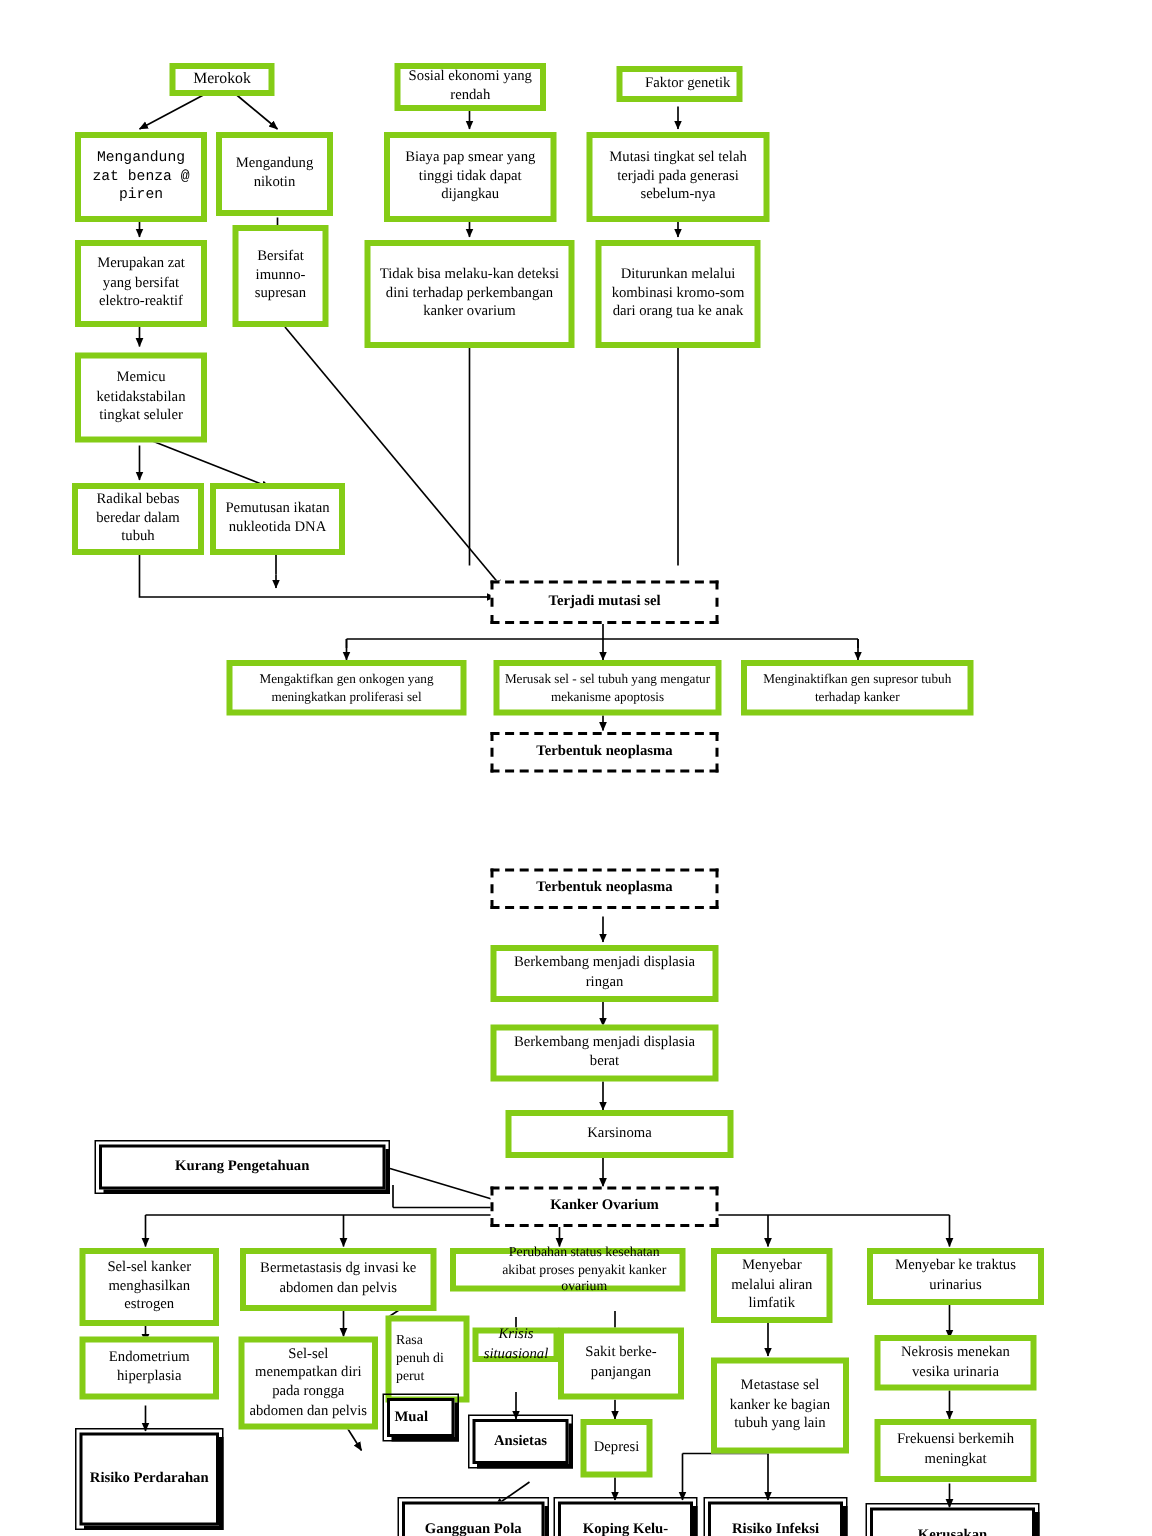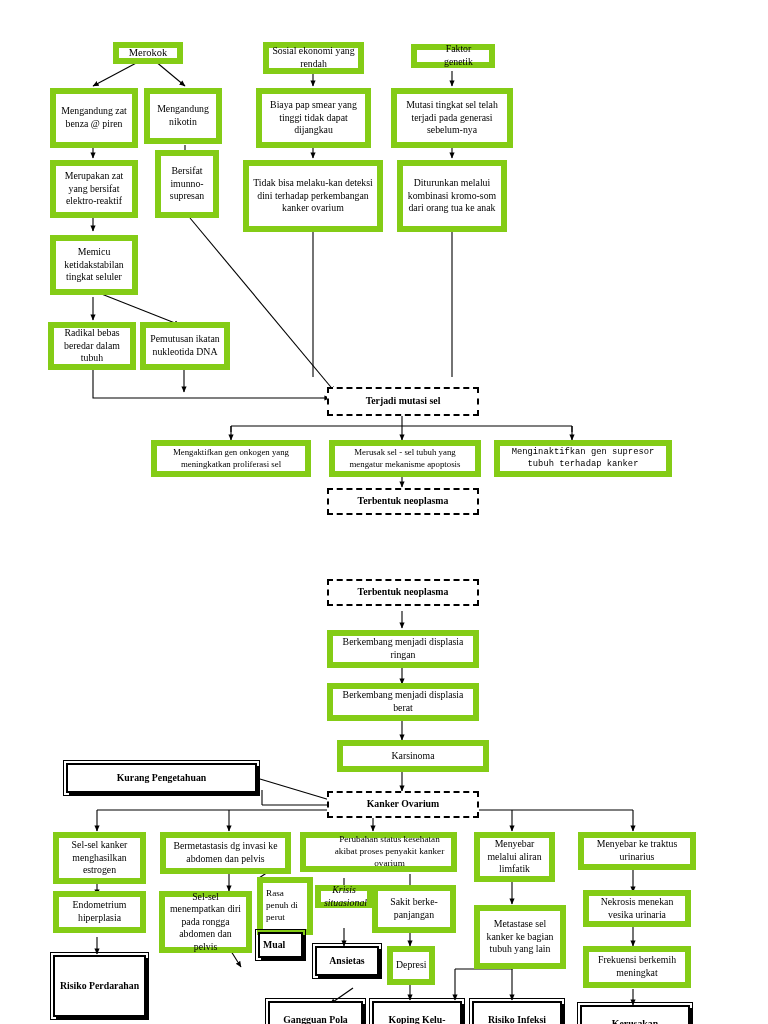--- a/index.html
+++ b/index.html
@@ -30,21 +30,21 @@
     align-items: center;
     justify-content: center;
     text-align: center;
     background: #ffffff;
     color: #000000;
     line-height: 1.28;
     padding: 2px 3px;
     z-index: 2;
   }
   .solid {
-    border: 6px solid #84cc16;
+    border: 4px solid #84cc16;
   }
   .dashed {
     border: 2px dashed #000000;
     font-weight: bold;
   }
   .shadowed {
     border: 2px solid #000000;
     font-weight: bold;
     box-shadow: 3px 3px 0 0 #000000, 0 0 0 2px #ffffff inset;
     outline: 1px solid #000000;
@@ -155,21 +155,21 @@
   </div>
 
   <div class="node solid t10" style="left:263px; top:42px; width:101px; height:32px;">
     <span class="nodeinner">Sosial ekonomi yang rendah</span>
   </div>
 
   <div class="node solid t10" style="left:411px; top:44px; width:84px; height:24px;padding-left:14px;">
     <span class="nodeinner">Faktor genetik</span>
   </div>
 
-  <div class="node solid t10" style="left:50px; top:88px; width:88px; height:60px;">
+  <div class="node solid t10" style="left:50px; top:88px; width:88px; height:60px;font-family:Liberation Mono, monospace;">
     <span class="nodeinner">Mengandung zat benza @ piren</span>
   </div>
 
   <div class="node solid t10" style="left:144px; top:88px; width:78px; height:56px;">
     <span class="nodeinner">Mengandung nikotin</span>
   </div>
 
   <div class="node solid t10" style="left:256px; top:88px; width:115px; height:60px;">
     <span class="nodeinner">Biaya pap smear yang tinggi tidak dapat dijangkau</span>
   </div>
@@ -211,21 +211,21 @@
   </div>
 
   <div class="node solid t9" style="left:151px; top:440px; width:160px; height:37px;">
     <span class="nodeinner">Mengaktifkan gen onkogen yang meningkatkan proliferasi sel</span>
   </div>
 
   <div class="node solid t9" style="left:329px; top:440px; width:152px; height:37px;">
     <span class="nodeinner">Merusak sel - sel tubuh yang mengatur mekanisme apoptosis</span>
   </div>
 
-  <div class="node solid t9" style="left:494px; top:440px; width:178px; height:37px;font-family:Liberation Mono, monospace;">
+  <div class="node solid t9" style="left:494px; top:440px; width:155px; height:37px;">
     <span class="nodeinner">Menginaktifkan gen supresor tubuh terhadap kanker</span>
   </div>
 
   <div class="node dashed t10" style="left:327px; top:488px; width:152px; height:27px;">
     <span class="nodeinner">Terbentuk neoplasma</span>
   </div>
 
   <div class="node dashed t10" style="left:327px; top:579px; width:152px; height:27px;">
     <span class="nodeinner">Terbentuk neoplasma</span>
   </div>
@@ -251,21 +251,21 @@
   </div>
 
   <div class="node solid t10" style="left:53px; top:832px; width:93px; height:52px;">
     <span class="nodeinner">Sel-sel kanker menghasilkan estrogen</span>
   </div>
 
   <div class="node solid t10" style="left:160px; top:832px; width:131px; height:42px;">
     <span class="nodeinner">Bermetastasis dg invasi ke abdomen dan pelvis</span>
   </div>
 
-  <div class="node solid t95" style="left:300px; top:832px; width:157px; height:40px;padding-left:25px;">
+  <div class="node solid t95" style="left:300px; top:832px; width:157px; height:29px;padding-left:25px;">
     <span class="nodeinner">Perubahan status kesehatan akibat proses penyakit kanker ovarium</span>
   </div>
 
   <div class="node solid t10" style="left:474px; top:832px; width:81px; height:50px;">
     <span class="nodeinner">Menyebar melalui aliran limfatik</span>
   </div>
 
   <div class="node solid t10" style="left:578px; top:832px; width:118px; height:38px;">
     <span class="nodeinner">Menyebar ke traktus urinarius</span>
   </div>

